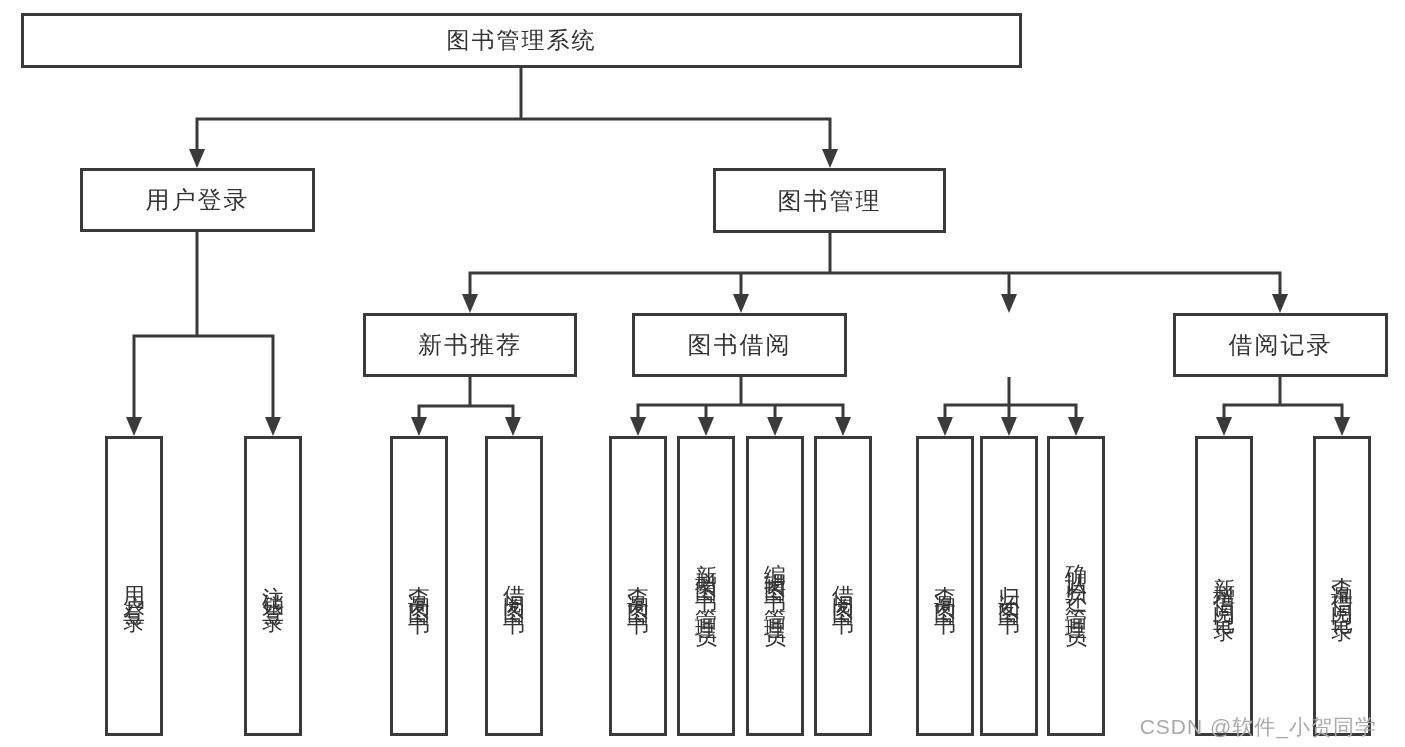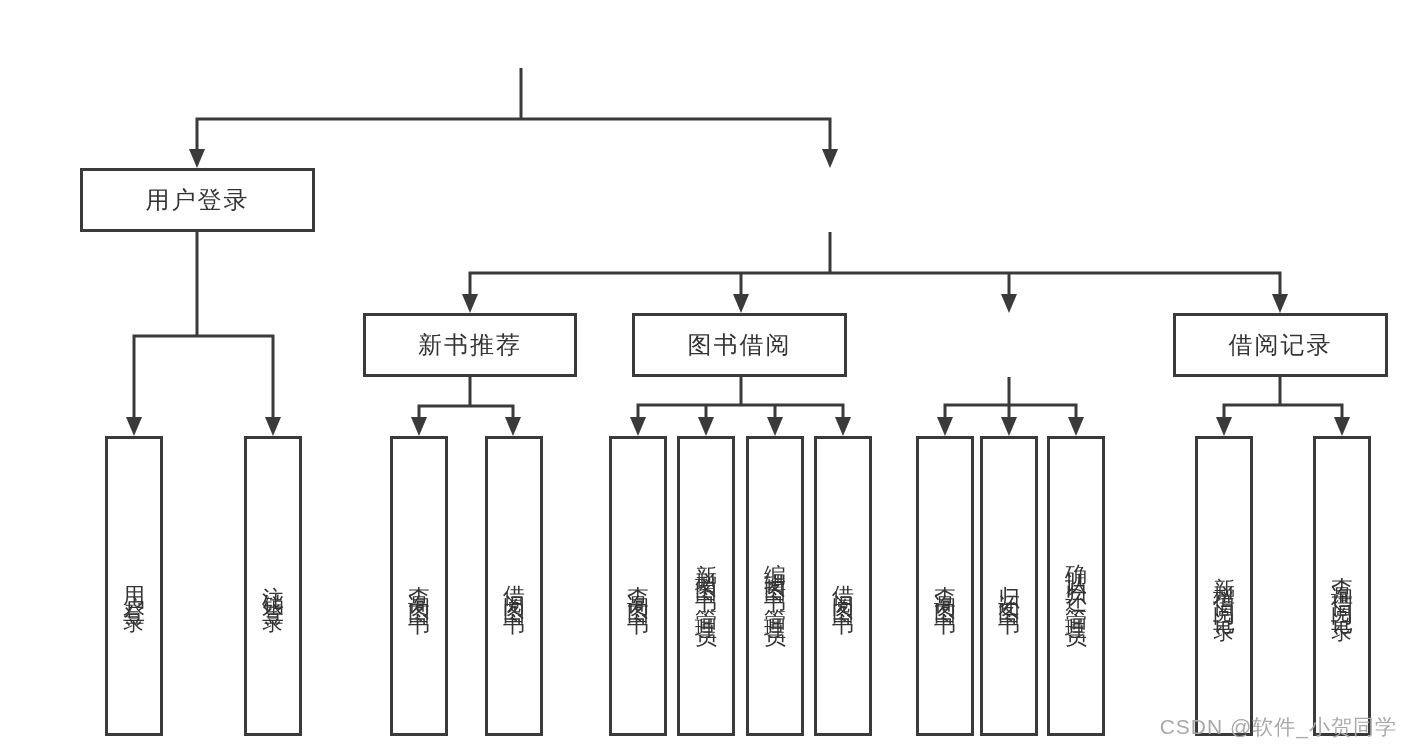--- a/index.html
+++ b/index.html
@@ -38,21 +38,21 @@
     writing-mode:vertical-rl;
     text-orientation:mixed;
     font-size:22px;
     letter-spacing:9px;
     line-height:1;
     color:var(--text);
     white-space:nowrap;
   }
   .watermark{
     position:absolute;
-    right:8px;bottom:6px;
+    right:28px;bottom:6px;
     font-size:21px;
     color:var(--watermark);
     letter-spacing:1px;
     white-space:nowrap;
   }
 </style>
 </head>
 <body>
 
 <div class="stage">
@@ -100,23 +100,29 @@
       <polygon points="1068,417 1084,417 1076,436"></polygon>
     </g>
 
     <g>
       <path d="M1280 377 V406.5 M1222.5 405 H1343.5 M1224 405 V418 M1342 405 V418"></path>
       <polygon points="1216,417 1232,417 1224,436"></polygon>
       <polygon points="1334,417 1350,417 1342,436"></polygon>
     </g>
   </svg>
 
+  <div class="box root" style="left:21px;top:13px;width:1001px;height:55px">
+    <span class="hlabel">图书管理系统</span>
+  </div>
 
   <div class="box" style="left:80px;top:168px;width:235px;height:64px">
     <span class="hlabel">用户登录</span>
+  </div>
+  <div class="box" style="left:713px;top:168px;width:233px;height:65px">
+    <span class="hlabel">图书管理</span>
   </div>
 
   <div class="box" style="left:363px;top:313px;width:214px;height:64px">
     <span class="hlabel">新书推荐</span>
   </div>
   <div class="box" style="left:632px;top:313px;width:215px;height:64px">
     <span class="hlabel">图书借阅</span>
   </div>
   <div class="box" style="left:1173px;top:313px;width:215px;height:64px">
     <span class="hlabel">借阅记录</span>

